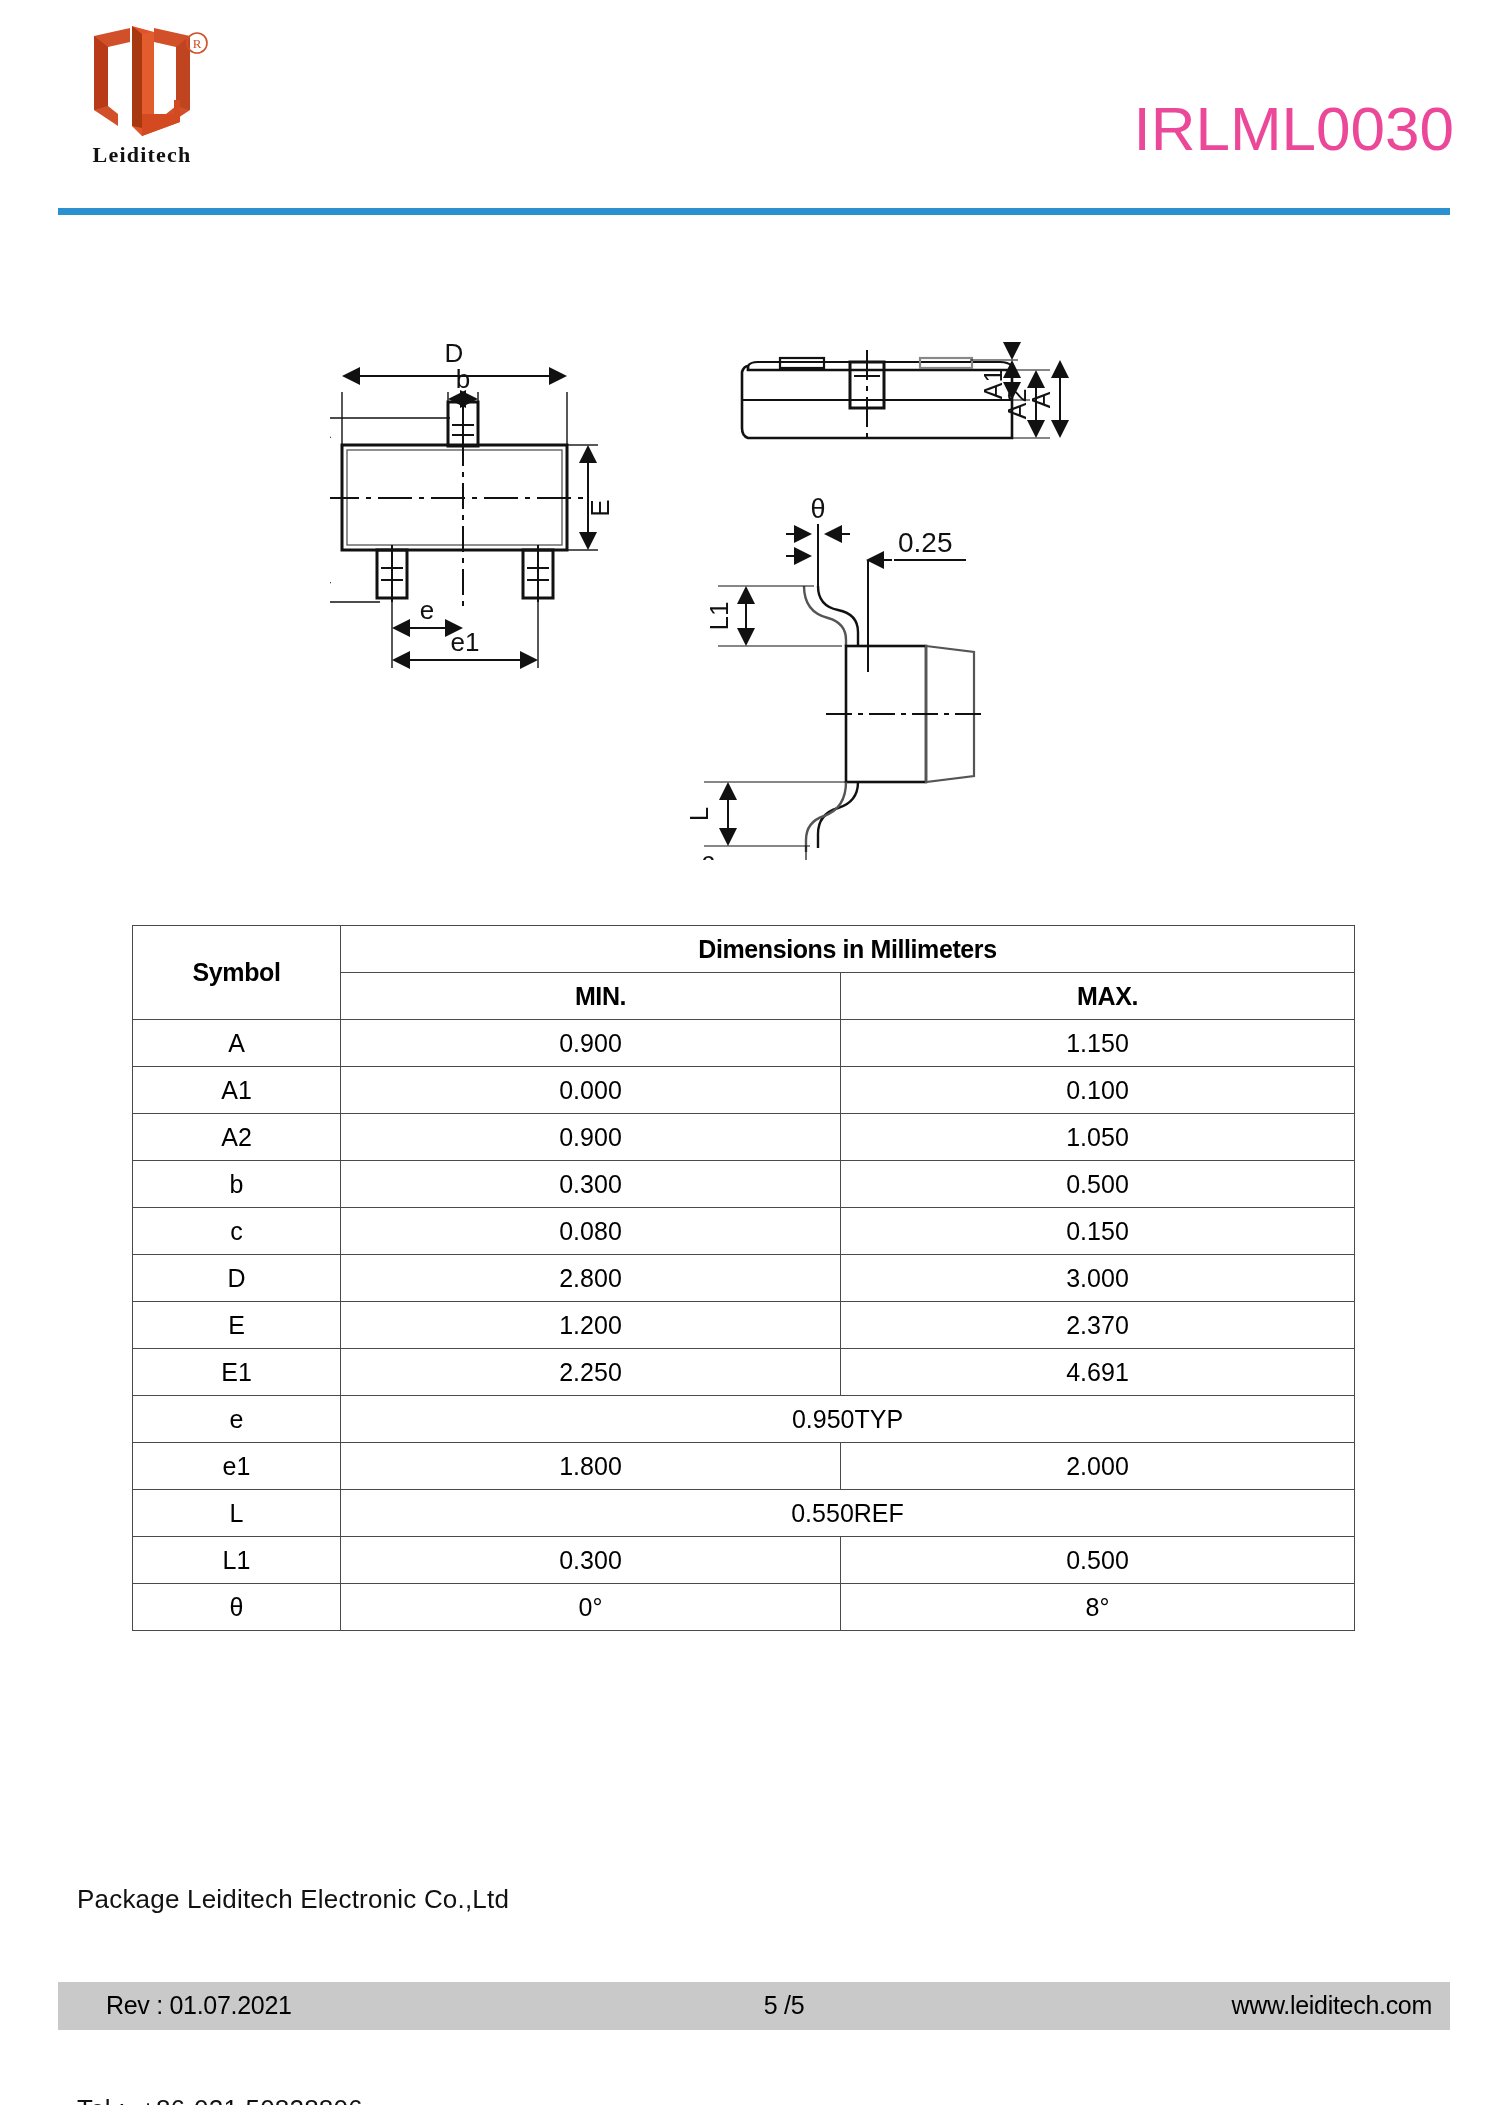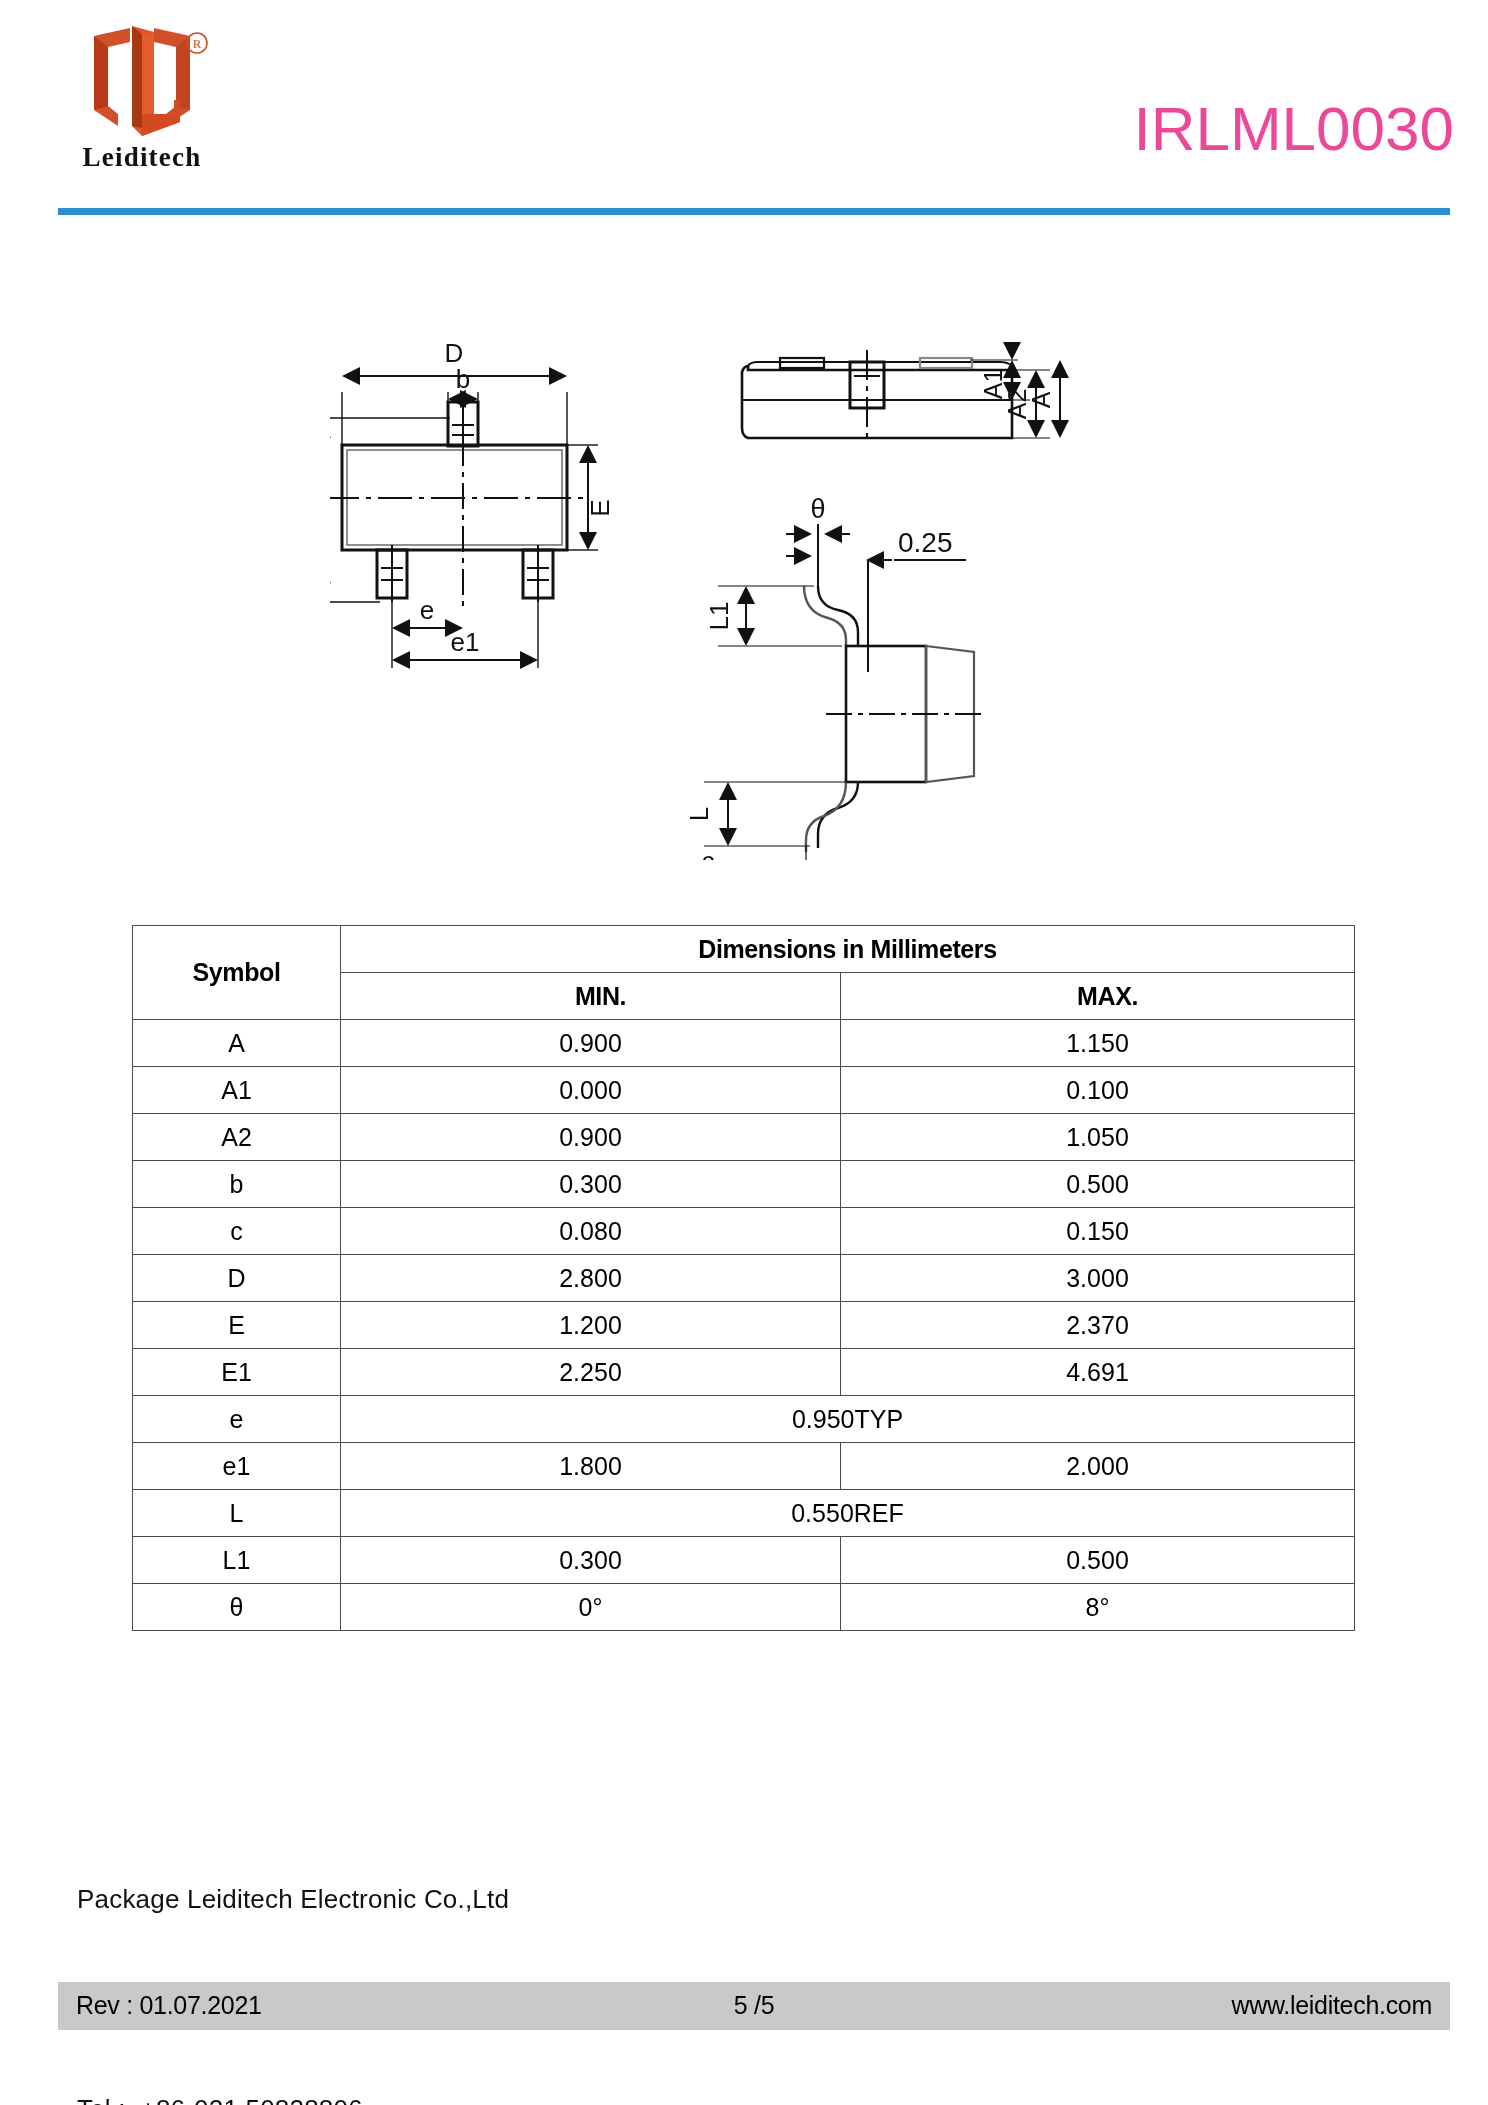--- a/index.html
+++ b/index.html
@@ -42,21 +42,21 @@
   }
   .logo-mark svg { display: block; }
   .logo-word {
     position: absolute;
     left: 0;
     top: 120px;
     width: 160px;
     text-align: center;
     font-family: "Liberation Serif", serif;
     font-weight: bold;
-    font-size: 27px;
+    font-size: 22px;
     letter-spacing: 1.2px;
     color: #111111;
   }
   .part-title {
     position: absolute;
     right: 34px;
     top: 98px;
     font-size: 62px;
     font-weight: 400;
     color: #ec4899;
@@ -145,20 +145,21 @@
     height: 48px;
     background: #c9c9c9;
   }
   .footer-bar span {
     position: absolute;
     top: 9px;
     font-size: 25px;
     color: #000;
     letter-spacing: -0.3px;
     white-space: nowrap;
+    margin-left: 30px;
   }
   .footer-rev { left: 18px; }
   .footer-page { left: 50%; transform: translateX(-50%); }
   .footer-url { right: 18px; }
 </style>
 </head>
 <body>
 
 <div class="page">
 

